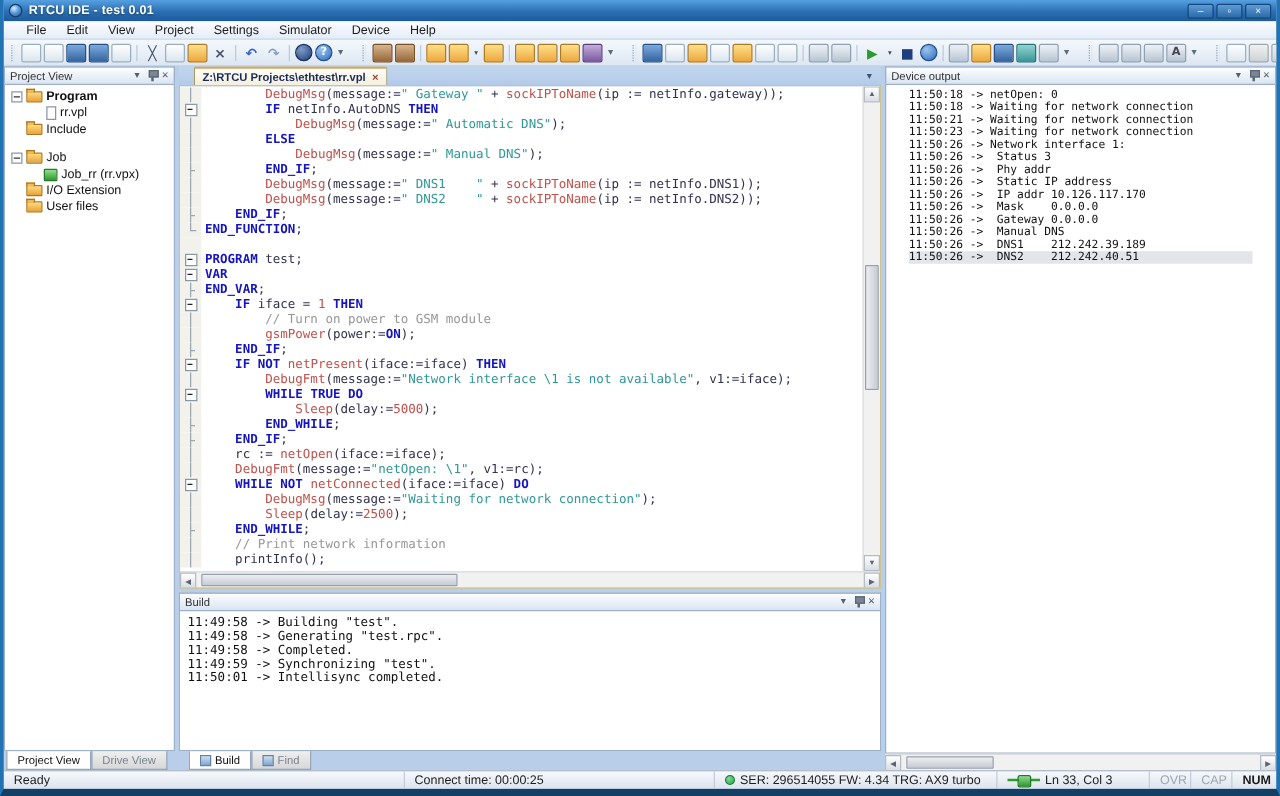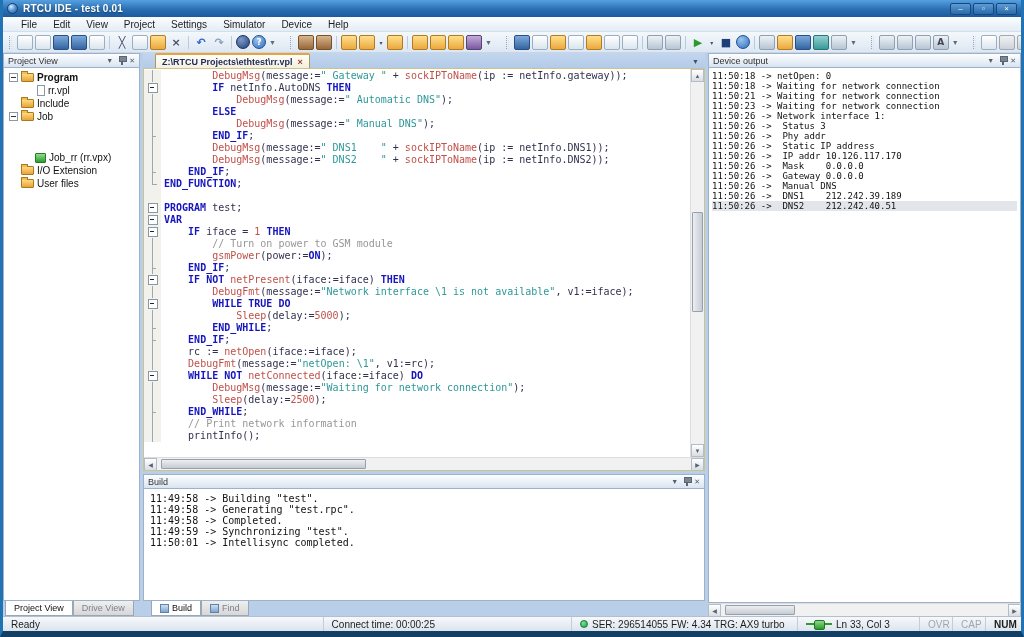--- a/index.html
+++ b/index.html
@@ -108,21 +108,21 @@
   
   .vscroll{width:14px;flex:0 0 14px;background:#f1f1f1;border-left:1px solid #ddd;display:flex;flex-direction:column;}
   .hscroll{height:13px;flex:0 0 13px;background:#f1f1f1;border-top:1px solid #ddd;display:flex;}
   .sb-btn{flex:0 0 13px;height:13px;width:13px;background:linear-gradient(#fff,#d9dde2);border:1px solid #b6bcc6;
     color:#5a6472;font-size:6px;display:flex;align-items:center;justify-content:center;}
   .sb-track{flex:1;position:relative;}
   .sb-thumb{position:absolute;background:linear-gradient(90deg,#eceef1,#c6ccd4);border:1px solid #97a0ac;border-radius:1px;}
   .vthumb{left:1px;right:1px;}
   .hthumb{top:1px;bottom:1px;background:linear-gradient(#eceef1,#c6ccd4);}
   
-  .console{font:9px "DejaVu Sans Mono",monospace;color:#111;padding:3px 3px;white-space:pre;}
+  .console{font:9px "DejaVu Sans Mono",monospace;color:#111;padding:3px 18px;white-space:pre;}
   .console .dl{height:10px;line-height:10px;}
   .console .dl.hl{background:#e2e6ea;}
   .build-console{font:10px "DejaVu Sans Mono",monospace;color:#111;padding:4px 6px;white-space:pre;}
   .build-console .dl{height:11px;line-height:11px;}
   .splitter-h{height:3px;flex:0 0 3px;}
   #build-body{flex:0 0 113px;height:113px;}
   
   .statusbar{height:15px;flex:0 0 15px;background:linear-gradient(#f6f9fc,#dde4ed);
     border-top:1px solid #b5bfcc;display:flex;align-items:center;font-size:10px;color:#1d1d1d;}
   .seg{display:flex;align-items:center;gap:4px;padding:0 8px;height:100%;border-left:1px solid #c4ccd7;}
@@ -257,26 +257,26 @@
             <div class="tree-row" style="padding-left: 16px;">
               <span class="exp-space"></span>
               <span class="ti ti-file"></span>
               <span class="tree-label">rr.vpl</span>
             </div>
             <div class="tree-row" style="padding-left: 2px;">
               <span class="exp-space"></span>
               <span class="ti ti-folder"></span>
               <span class="tree-label">Include</span>
             </div>
-            <div class="tree-row" style="padding-left: 2px;">
+            <div class="tree-row" style="padding-left: 2px; margin-top: 10px;">
               <span class="exp"></span>
               <span class="ti ti-folder"></span>
               <span class="tree-label">Job</span>
             </div>
-            <div class="tree-row" style="padding-left: 16px; margin-top: 28px;">
+            <div class="tree-row" style="padding-left: 16px;">
               <span class="exp-space"></span>
               <span class="ti ti-module"></span>
               <span class="tree-label">Job_rr (rr.vpx)</span>
             </div>
             <div class="tree-row" style="padding-left: 2px;">
               <span class="exp-space"></span>
               <span class="ti ti-folder"></span>
               <span class="tree-label">I/O Extension</span>
             </div>
             <div class="tree-row" style="padding-left: 2px;">
@@ -316,20 +316,21 @@
               <div class="cl"><span class="g line"></span><span class="ct"><span class="tk-p">        </span><span class="tk-k">ELSE</span></span></div>
               <div class="cl"><span class="g line"></span><span class="ct"><span class="tk-p">            </span><span class="tk-f">DebugMsg</span><span class="tk-p">(message:=</span><span class="tk-s">" Manual DNS"</span><span class="tk-p">);</span></span></div>
               <div class="cl"><span class="g tick"></span><span class="ct"><span class="tk-p">        </span><span class="tk-k">END_IF</span><span class="tk-p">;</span></span></div>
               <div class="cl"><span class="g line"></span><span class="ct"><span class="tk-p">        </span><span class="tk-f">DebugMsg</span><span class="tk-p">(message:=</span><span class="tk-s">" DNS1    "</span><span class="tk-p"> + </span><span class="tk-f">sockIPToName</span><span class="tk-p">(ip := netInfo.DNS1));</span></span></div>
               <div class="cl"><span class="g line"></span><span class="ct"><span class="tk-p">        </span><span class="tk-f">DebugMsg</span><span class="tk-p">(message:=</span><span class="tk-s">" DNS2    "</span><span class="tk-p"> + </span><span class="tk-f">sockIPToName</span><span class="tk-p">(ip := netInfo.DNS2));</span></span></div>
               <div class="cl"><span class="g tick"></span><span class="ct"><span class="tk-p">    </span><span class="tk-k">END_IF</span><span class="tk-p">;</span></span></div>
               <div class="cl"><span class="g bend"></span><span class="ct"><span class="tk-k">END_FUNCTION</span><span class="tk-p">;</span></span></div>
               <div class="cl"><span class="g none"></span><span class="ct"></span></div>
               <div class="cl"><span class="g box"></span><span class="ct"><span class="tk-k">PROGRAM</span><span class="tk-p"> test;</span></span></div>
               <div class="cl"><span class="g box"></span><span class="ct"><span class="tk-k">VAR</span></span></div>
+              <div class="cl"><span class="g tick"></span><span class="ct"><span class="tk-k">END_VAR</span><span class="tk-p">;</span></span></div>
               <div class="cl"><span class="g box"></span><span class="ct"><span class="tk-p">    </span><span class="tk-k">IF</span><span class="tk-p"> iface = </span><span class="tk-n">1</span><span class="tk-p"> </span><span class="tk-k">THEN</span></span></div>
               <div class="cl"><span class="g line"></span><span class="ct"><span class="tk-p">        </span><span class="tk-c">// Turn on power to GSM module</span></span></div>
               <div class="cl"><span class="g line"></span><span class="ct"><span class="tk-p">        </span><span class="tk-f">gsmPower</span><span class="tk-p">(power:=</span><span class="tk-k">ON</span><span class="tk-p">);</span></span></div>
               <div class="cl"><span class="g tick"></span><span class="ct"><span class="tk-p">    </span><span class="tk-k">END_IF</span><span class="tk-p">;</span></span></div>
               <div class="cl"><span class="g box"></span><span class="ct"><span class="tk-p">    </span><span class="tk-k">IF</span><span class="tk-p"> </span><span class="tk-k">NOT</span><span class="tk-p"> </span><span class="tk-f">netPresent</span><span class="tk-p">(iface:=iface) </span><span class="tk-k">THEN</span></span></div>
               <div class="cl"><span class="g line"></span><span class="ct"><span class="tk-p">        </span><span class="tk-f">DebugFmt</span><span class="tk-p">(message:=</span><span class="tk-s">"Network interface \1 is not available"</span><span class="tk-p">, v1:=iface);</span></span></div>
               <div class="cl"><span class="g box"></span><span class="ct"><span class="tk-p">        </span><span class="tk-k">WHILE</span><span class="tk-p"> </span><span class="tk-k">TRUE</span><span class="tk-p"> </span><span class="tk-k">DO</span></span></div>
               <div class="cl"><span class="g line"></span><span class="ct"><span class="tk-p">            </span><span class="tk-f">Sleep</span><span class="tk-p">(delay:=</span><span class="tk-n">5000</span><span class="tk-p">);</span></span></div>
               <div class="cl"><span class="g tick"></span><span class="ct"><span class="tk-p">        </span><span class="tk-k">END_WHILE</span><span class="tk-p">;</span></span></div>
               <div class="cl"><span class="g tick"></span><span class="ct"><span class="tk-p">    </span><span class="tk-k">END_IF</span><span class="tk-p">;</span></span></div>

